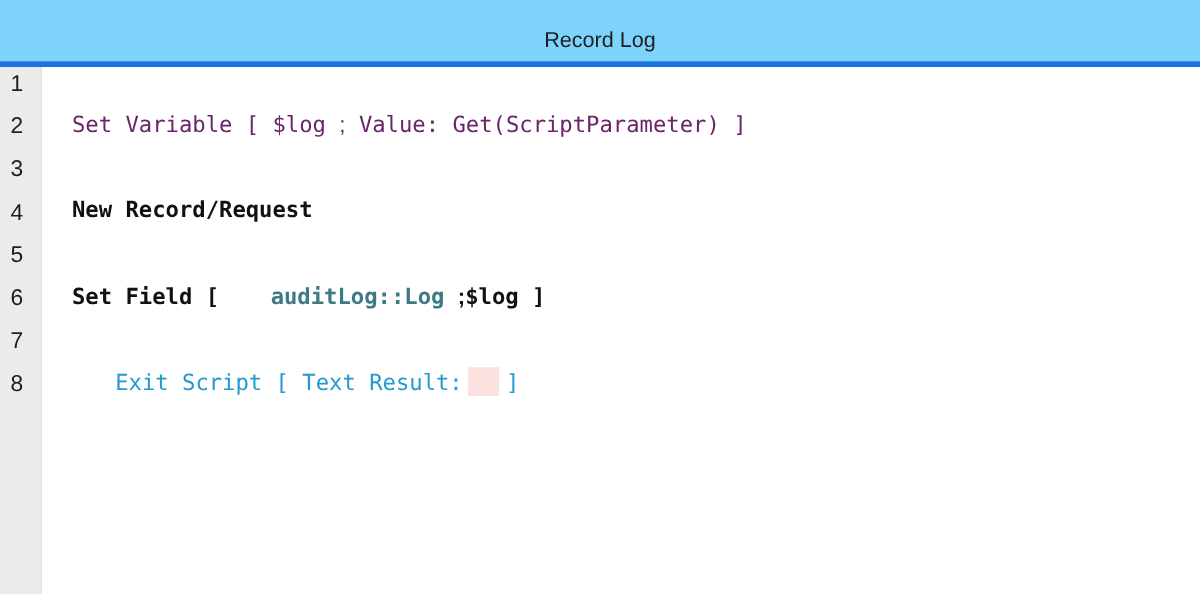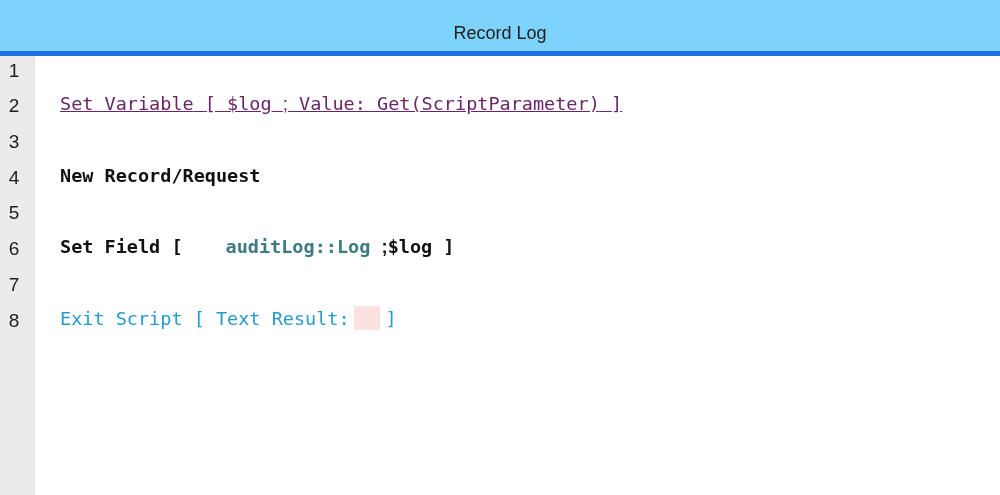--- a/index.html
+++ b/index.html
@@ -31,19 +31,19 @@
 <div class="num" style="top:95px;">2</div>
 <div class="num" style="top:131px;">3</div>
 <div class="num" style="top:167px;">4</div>
 <div class="num" style="top:202px;">5</div>
 <div class="num" style="top:238px;">6</div>
 <div class="num" style="top:274px;">7</div>
 <div class="num" style="top:310px;">8</div>
 
 <div class="editor"></div>
 
-<div class="code purple" style="top:93px;text-decoration:underline;"><span>Set Variable</span> <span>[</span> <span>$log</span> <span class="sep">;</span> <span>Value: Get(ScriptParameter)</span> <span>]</span></div>
+<div class="code purple" style="top:93px;"><span>Set Variable</span> <span>[</span> <span>$log</span> <span class="sep">;</span> <span>Value: Get(ScriptParameter)</span> <span>]</span></div>
 
 <div class="code black" style="top:165px;"><span>New Record/Request</span></div>
 
 <div class="code black" style="top:236px;"><span>Set Field</span> <span>[</span><span class="teal">auditLog::Log</span> <span class="sep">;</span><span>$log</span> <span>]</span></div>
 
-<div class="code cyan" style="top:308px;"><span>Exit Script</span> <span>[</span> <span>Text Result:</span><span class="pinkbox"></span><span>]</span></div>
+<div class="code cyan" style="top:308px;margin-left:36px;"><span>Exit Script</span> <span>[</span> <span>Text Result:</span><span class="pinkbox"></span><span>]</span></div>
 
 </body></html>

